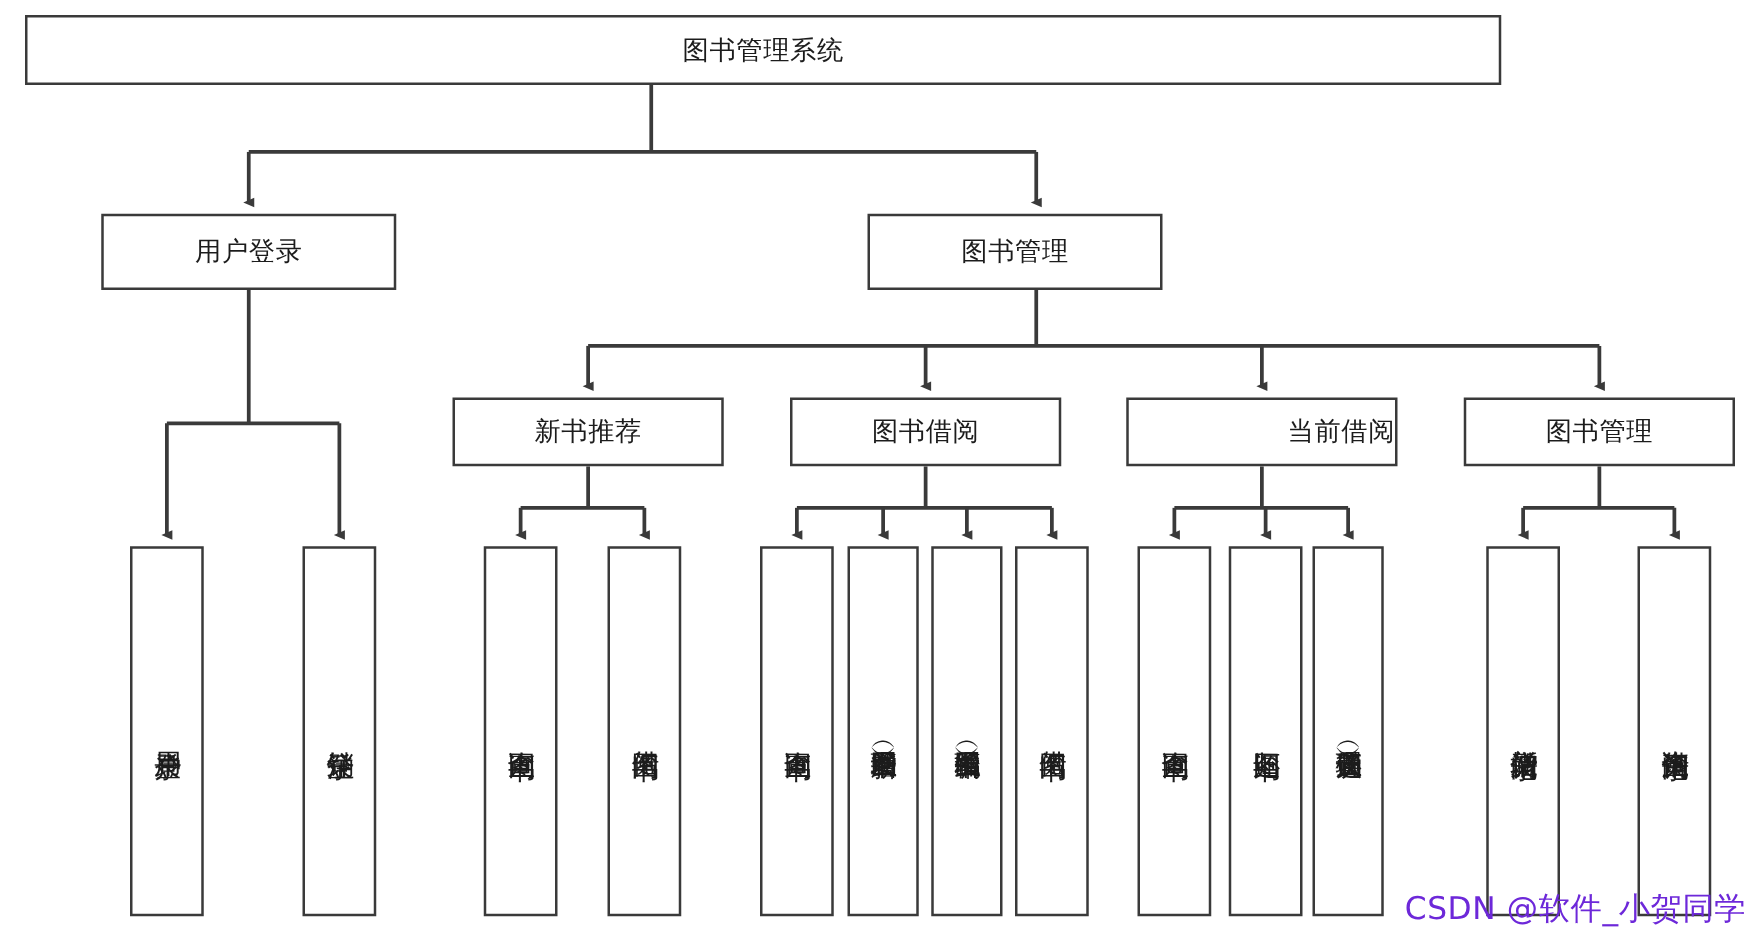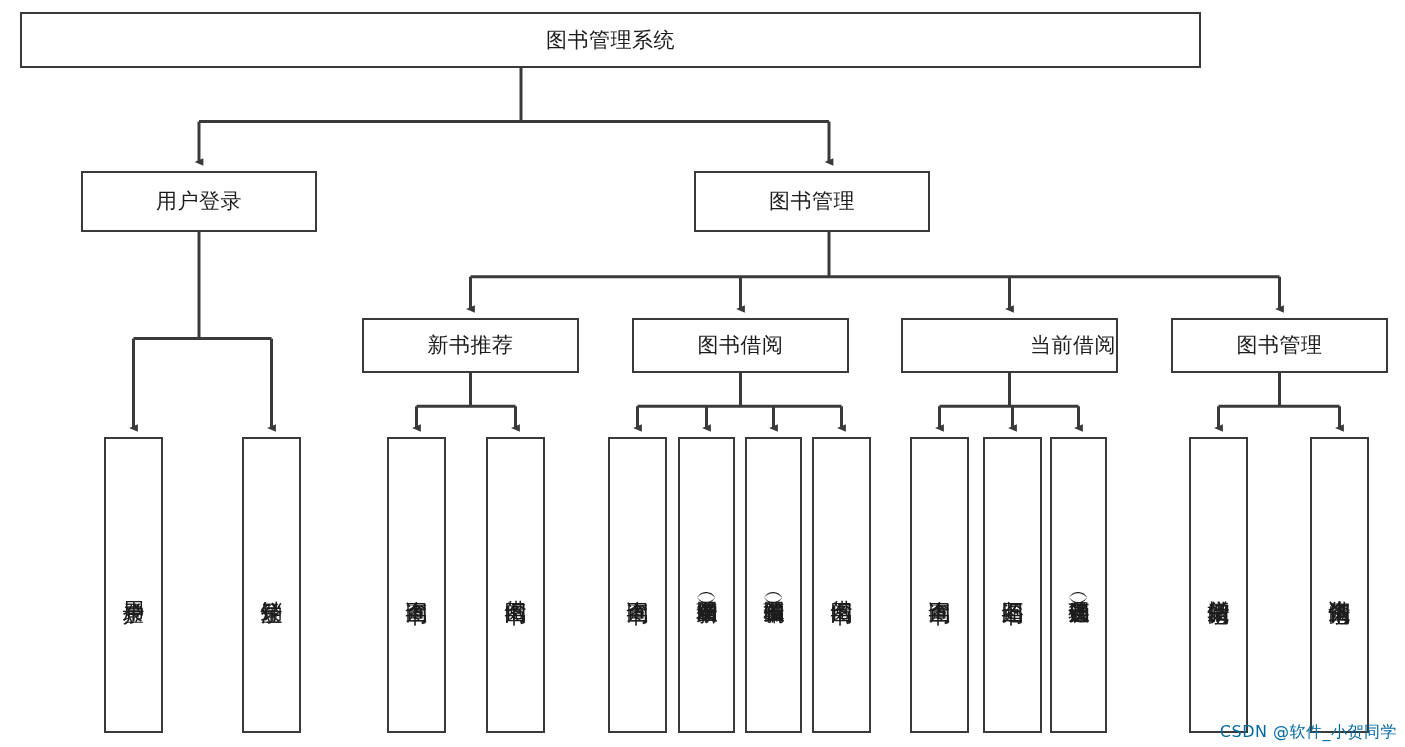--- a/index.html
+++ b/index.html
@@ -63,22 +63,22 @@
   }
   .node.v.tight .lbl {
     font-size: 21px;
     line-height: 1.0;
     letter-spacing: 0px;
   }
   .watermark {
     position: absolute;
     right: 8px;
     bottom: 4px;
-    font-size: 16px;
-    color: #0369a1;
+    font-size: 25px;
+    color: #6d28d9;
     letter-spacing: 0.5px;
     white-space: nowrap;
   }
 </style>
 </head>
 <body>
 
 <div id="canvas">
 
   <svg id="edges" viewBox="0 0 1405 747" xmlns="http://www.w3.org/2000/svg">

